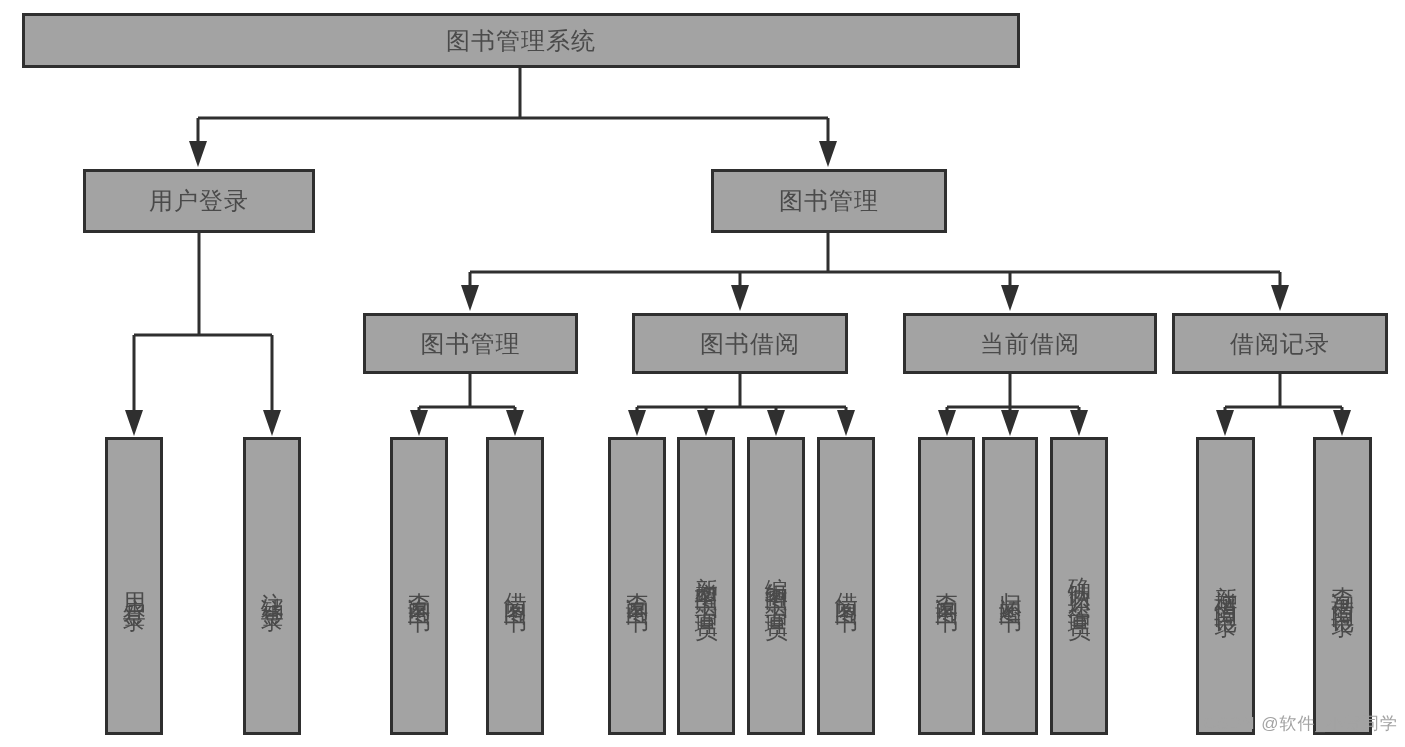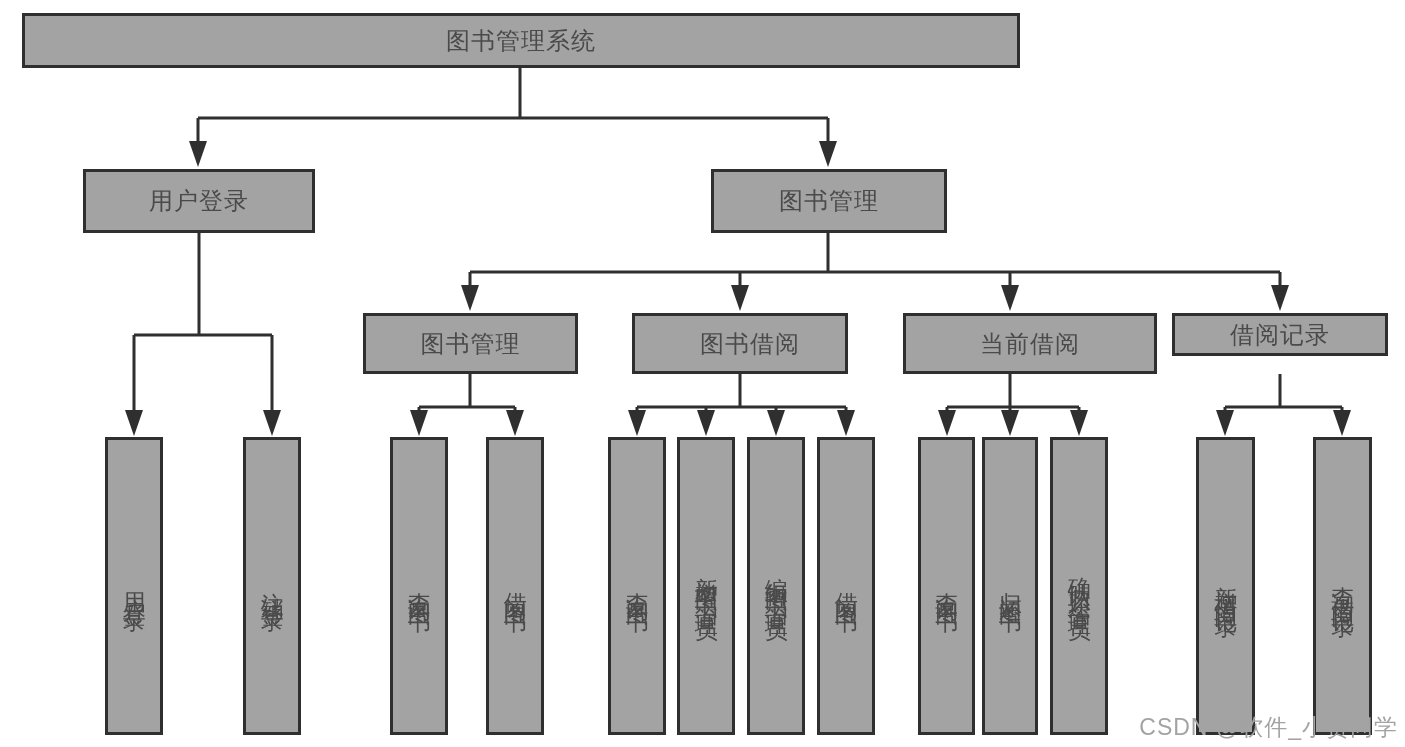--- a/index.html
+++ b/index.html
@@ -33,21 +33,21 @@
   .leaf .vtext{
     writing-mode:vertical-rl;
     text-orientation:upright;
     font-size:23px;
     letter-spacing:6px;
     line-height:1.1;
   }
   .watermark{
     position:absolute;
     top:712px;right:7px;
-    font-size:23px;
+    font-size:17px;
     color:var(--wm);
     z-index:3;
     letter-spacing:1px;
     white-space:nowrap;
     margin-left:48px;
   }
 </style>
 </head>
 <body>
 
@@ -102,21 +102,21 @@
 
   <div class="node" style="left:363px;top:313px;width:215px;height:61px;">
     <span>图书管理</span>
   </div>
   <div class="node" style="left:632px;top:313px;width:216px;height:61px;padding-left:20px;">
     <span>图书借阅</span>
   </div>
   <div class="node" style="left:903px;top:313px;width:254px;height:61px;">
     <span>当前借阅</span>
   </div>
-  <div class="node" style="left:1172px;top:313px;width:216px;height:43px;">
+  <div class="node" style="left:1172px;top:313px;width:216px;height:61px;">
     <span>借阅记录</span>
   </div>
 
   <div class="node leaf" style="left:105px;top:437px;width:58px;height:298px;">
     <span class="vtext">用户登录</span>
   </div>
   <div class="node leaf" style="left:243px;top:437px;width:58px;height:298px;">
     <span class="vtext">注销登录</span>
   </div>
 

